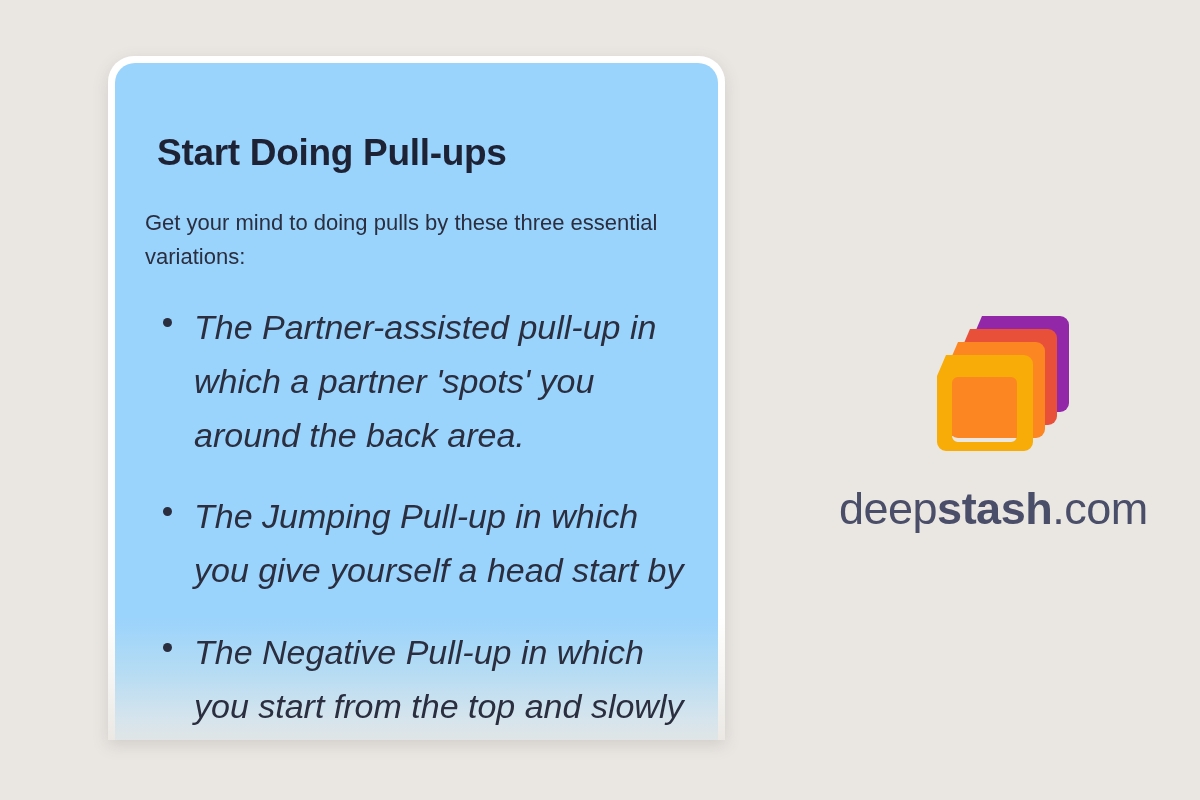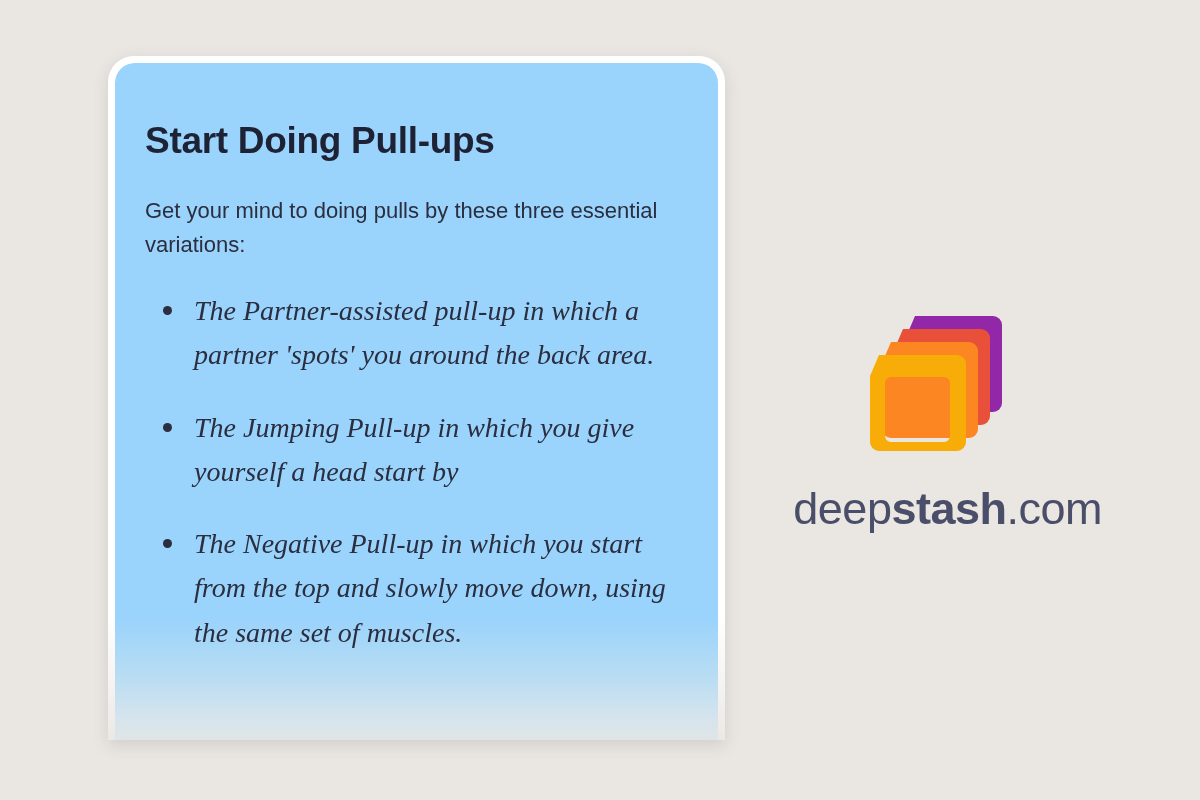--- a/index.html
+++ b/index.html
@@ -47,21 +47,21 @@
         #9ad3fc 555px,
         #b6dcf3 610px,
         #d5e4ed 655px,
         #e6e6e2 690px,
         #eae7e3 700px);
     box-sizing: border-box;
     padding: 58px 34px 0 30px;
   }
 
   #card-title {
-    margin: 0;
+    margin: 12px;
     font-size: 37px;
     font-weight: bold;
     line-height: 1.1;
     letter-spacing: -0.3px;
     color: #1e2235;
   }
 
   #card-intro {
     margin: 32px 0 0 0;
     font-size: 22px;
@@ -73,45 +73,44 @@
   #variations-list {
     list-style: none;
     margin: 26px 0 0 0;
     padding: 0;
   }
 
   .variation-item {
     position: relative;
     padding-left: 49px;
     margin-bottom: 28px;
-    font-size: 28px;
+    font-size: 34px;
     font-style: italic;
     line-height: 1.58;
     color: #2a2e3f;
     max-width: 560px;
-    font-family: Liberation Serif, serif;
   }
 
   .variation-item .bullet-dot {
     position: absolute;
     left: 18px;
     top: 17px;
     width: 9px;
     height: 9px;
     border-radius: 50%;
     background: #2a2e3f;
   }
 
   
   #brand-block {
     position: absolute;
-    left: 772px;
+    left: 839px;
     top: 300px;
     width: 330px;
-    text-align: right;
+    text-align: left;
   }
 
   #brand-logo {
     width: 155px;
     height: 165px;
     margin: 0 auto;
     display: block;
   }
 
   #brand-wordmark {

